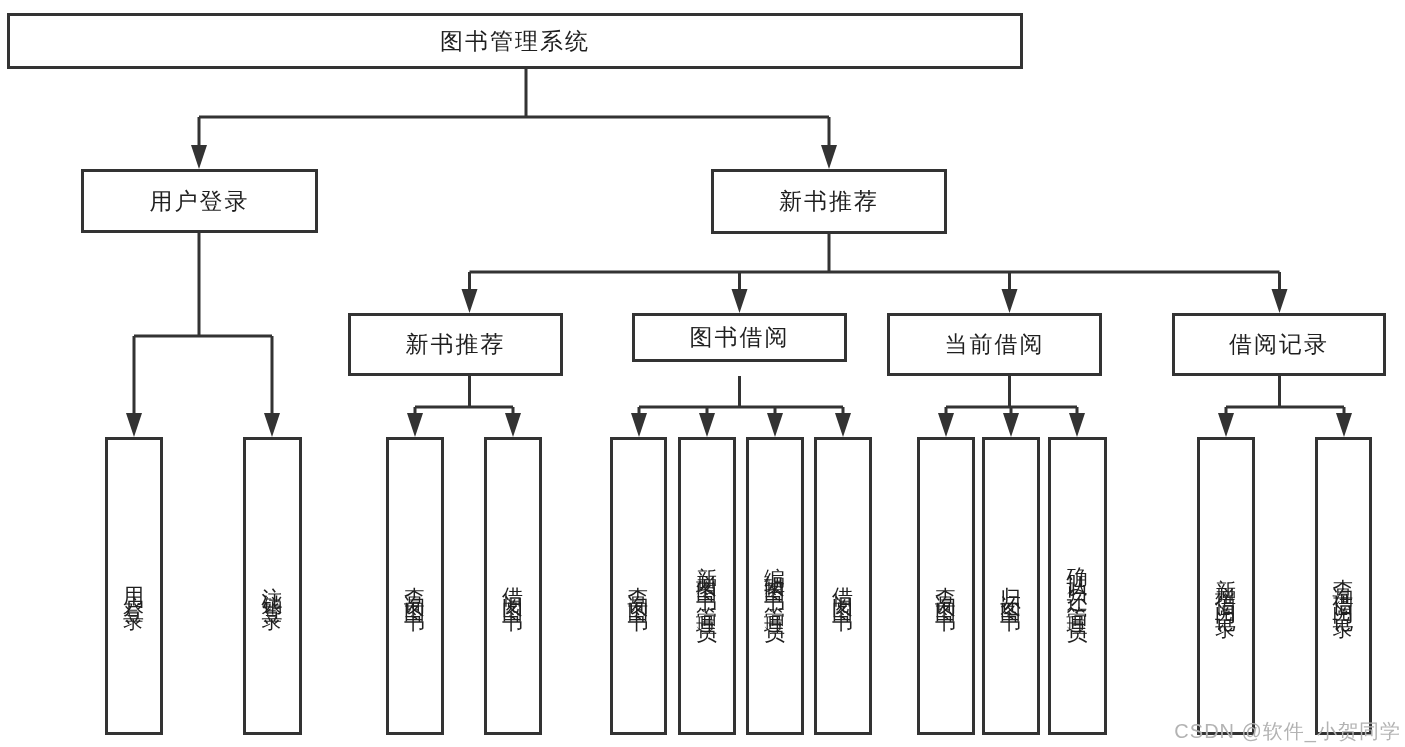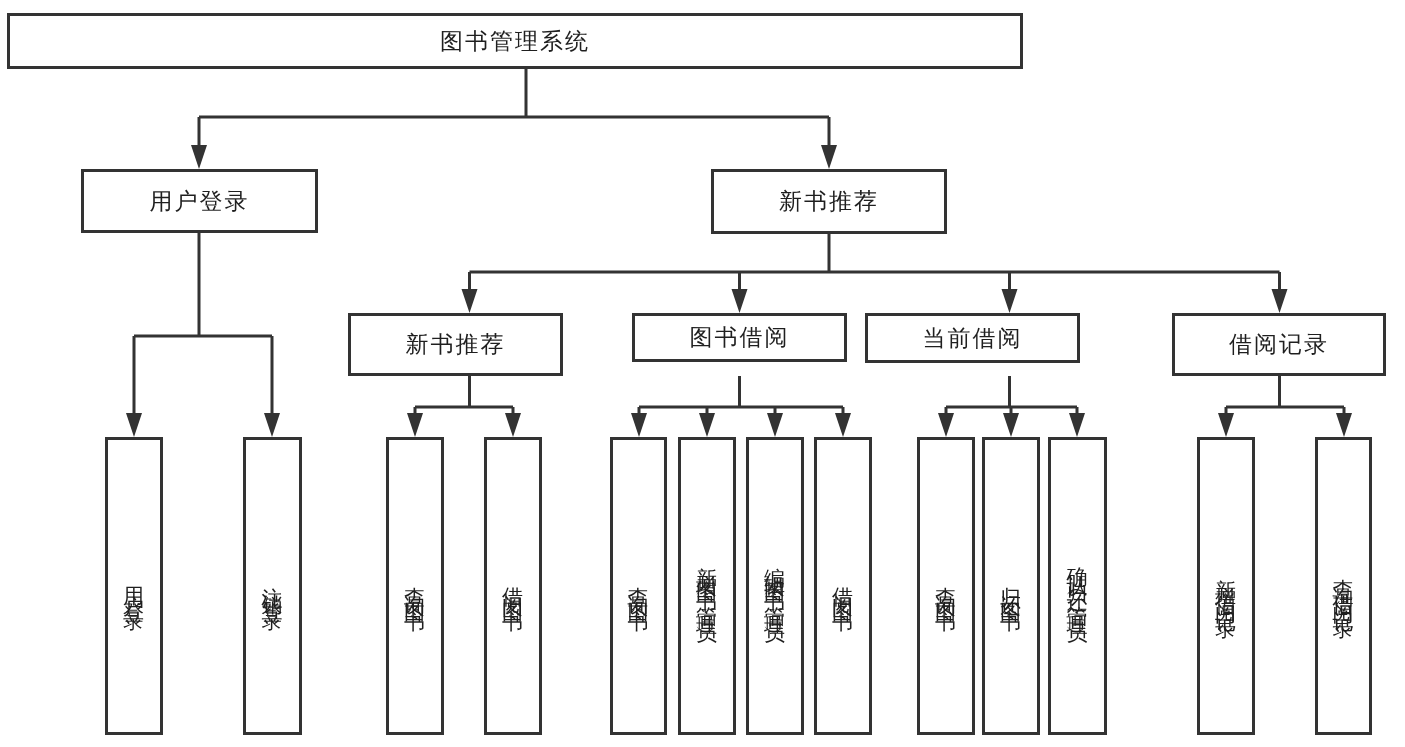--- a/index.html
+++ b/index.html
@@ -94,21 +94,21 @@
   <div class="box" style="left:711px;top:169px;width:236px;height:65px">
     <span class="hlabel">新书推荐</span>
   </div>
 
   <div class="box" style="left:348px;top:313px;width:215px;height:63px">
     <span class="hlabel">新书推荐</span>
   </div>
   <div class="box" style="left:632px;top:313px;width:215px;height:49px">
     <span class="hlabel">图书借阅</span>
   </div>
-  <div class="box" style="left:865px;top:313px;width:215px;height:50px">
+  <div class="box" style="left:887px;top:313px;width:215px;height:63px">
     <span class="hlabel">当前借阅</span>
   </div>
   <div class="box" style="left:1172px;top:313px;width:214px;height:63px">
     <span class="hlabel">借阅记录</span>
   </div>
 
   <div class="box" style="left:105px;top:437px;width:58px;height:298px">
     <span class="vlabel">用户登录</span>
   </div>
   <div class="box" style="left:243px;top:437px;width:59px;height:298px">
@@ -145,13 +145,14 @@
     <span class="vlabel">确认归还（管理员）</span>
   </div>
 
   <div class="box" style="left:1197px;top:437px;width:58px;height:298px">
     <span class="vlabel">新增借阅记录</span>
   </div>
   <div class="box" style="left:1315px;top:437px;width:57px;height:298px">
     <span class="vlabel">查询借阅记录</span>
   </div>
 
+  <div class="watermark">CSDN @软件_小贺同学</div>
 </div>
 
 </body></html>

